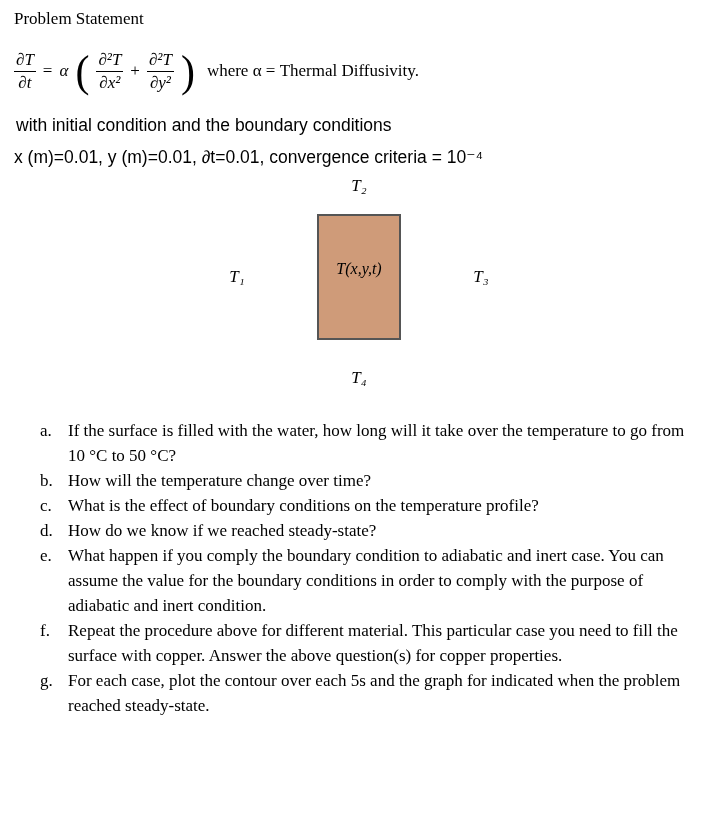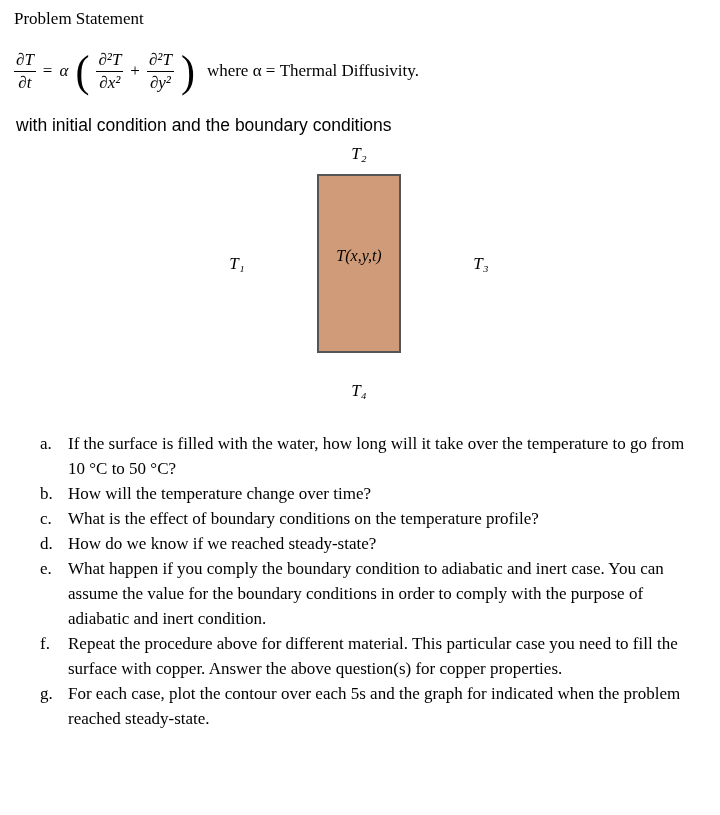--- a/index.html
+++ b/index.html
@@ -25,25 +25,25 @@
   .eq-sym{font-style:italic;}
   .eq-op{font-style:normal;}
   .paren{font-style:normal;font-size:42px;line-height:0;font-weight:300;transform:scaleY(1.05);}
   .where{font-style:normal;font-size:17px;margin-left:5px;font-family:Liberation Serif, serif;}
 
   .sans{font-family:"Liberation Sans","DejaVu Sans",sans-serif;}
   .cond-head{margin:18px 0 0 2px;font-size:17.5px;}
   .cond-line{margin:11px 0 0 0;font-size:17.5px;}
 
   .diagram{margin:8px auto 0 auto;width:320px;text-align:center;}
-  .d-top{font-style:italic;margin-bottom:10px;}
+  .d-top{font-style:italic;margin-bottom:18px;}
   .d-mid{display:flex;align-items:center;justify-content:center;gap:42px;}
   .d-side{flex:0 0 76px;text-align:center;font-style:italic;}
   .square{
-    width:160px;height:179px;box-sizing:border-box;
+    width:160px;height:126px;box-sizing:border-box;
     background:var(--square-fill,#cf9b79);
     border:2px solid var(--square-border,#555555);
     display:flex;align-items:center;justify-content:center;
     padding-bottom:16px;
   }
   .square .center-label{font-style:italic;font-size:16px;}
   .d-bottom{font-style:italic;margin-top:28px;}
 
   .qa{margin:30px 0 0 0;}
   .q-row{display:flex;line-height:25px;margin:0;}
@@ -73,20 +73,21 @@
     <span class="eq-op">+</span>
     <span class="frac">
       <span class="num">∂²T</span>
       <span class="den">∂y²</span>
     </span>
     <span class="paren">)</span>
     <span class="where">where α = Thermal Diffusivity.</span>
   </div>
 
   <div class="sans cond-head">with initial condition and the boundary conditions</div>
+  <div class="sans cond-line">x (m)=0.01, y (m)=0.01, ∂t=0.01, convergence criteria = 10⁻⁴</div>
 
   <div class="diagram">
     <div class="d-top">T₂</div>
     <div class="d-mid">
       <div class="d-side">T₁</div>
       <div class="square">
         <span class="center-label">T(x,y,t)</span>
       </div>
       <div class="d-side">T₃</div>
     </div>

